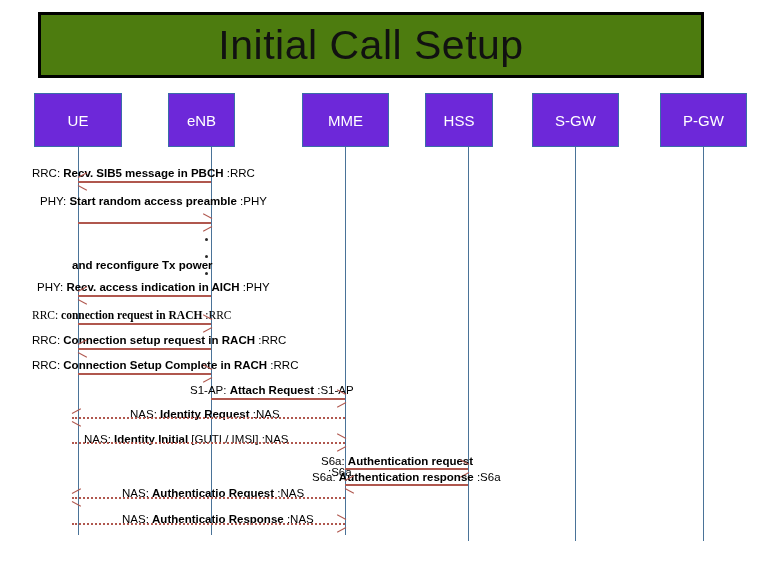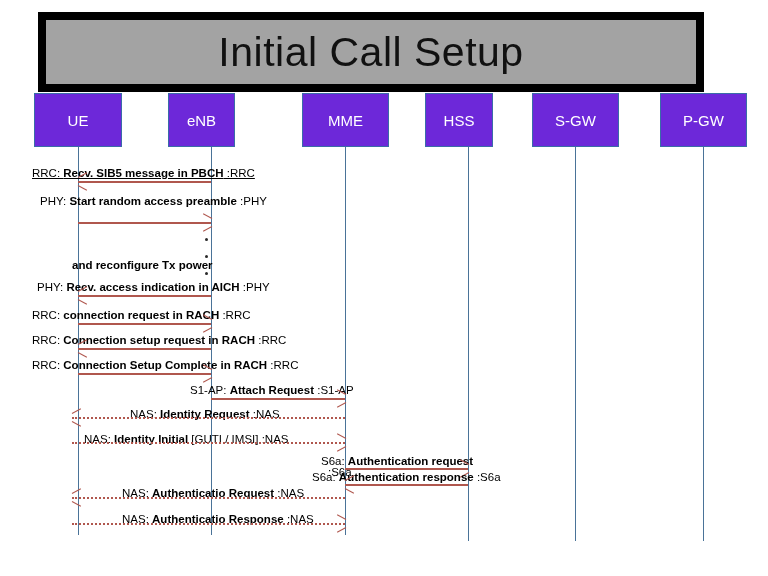--- a/index.html
+++ b/index.html
@@ -15,24 +15,24 @@
     font-family: "Liberation Sans", sans-serif;
     color: #000000;
   }
 
   
   #title-banner {
     position: absolute;
     left: 38px;
     top: 12px;
     width: 666px;
-    height: 80px;
+    height: 66px;
     box-sizing: border-box;
-    border: 8px solid #000000;
-    background: #a3a3a3;
+    border: 3px solid #000000;
+    background: #4d7c0f;
     display: flex;
     align-items: center;
     justify-content: center;
   }
   #title-text {
     font-size: 41px;
     font-weight: 400;
     letter-spacing: 0.5px;
     color: #111111;
     line-height: 1;
@@ -141,31 +141,31 @@
       <span class="actor-label">HSS</span>
     </div>
     <div class="lifeline" style="left: 575px; height: 394px;"></div>
     <div class="actor-box" style="left: 532px; width: 87px;">
       <span class="actor-label">S-GW</span>
     </div>
     <div class="lifeline" style="left: 703px; height: 394px;"></div>
     <div class="actor-box" style="left: 660px; width: 87px;">
       <span class="actor-label">P-GW</span>
     </div>
-    <div class="msg-label" style="left: 32px; top: 166px; position: absolute; text-decoration: underline;"><span class="plain">RRC:  </span><b>Recv. SIB5 message in  PBCH</b><span class="plain"> :RRC</span></div>
+    <div class="msg-label" style="left: 32px; top: 166px; position: absolute;"><span class="plain">RRC:  </span><b>Recv. SIB5 message in  PBCH</b><span class="plain"> :RRC</span></div>
     <div class="shaft" style="left: 78px; width: 133px; top: 181px;"></div>
     <div class="head left" style="top: 177px; left: 78px;"></div>
     <div class="msg-label" style="left: 40px; top: 194px; position: absolute;"><span class="plain">PHY: </span><b>Start random access preamble</b><span class="plain"> :PHY</span></div>
     <div class="msg-label" style="left: 72px; top: 222px; margin-top: 36px;"><b>and reconfigure Tx power</b></div>
     <div class="shaft" style="left: 78px; width: 133px; top: 222px;"></div>
     <div class="head right" style="top: 218px; left: 202px;"></div>
     <div class="msg-label" style="left: 37px; top: 280px; position: absolute;"><span class="plain">PHY: </span><b>Recv. access indication in AICH</b><span class="plain"> :PHY</span></div>
     <div class="shaft" style="left: 78px; width: 133px; top: 295px;"></div>
     <div class="head left" style="top: 291px; left: 78px;"></div>
-    <div class="msg-label" style="left: 32px; top: 308px; position: absolute;"><span class="plain">RRC:  </span><b>connection request in RACH</b><span class="plain"> :RRC</span></div>
+    <div class="msg-label" style="left: 32px; top: 308px; position: absolute; font-family: Liberation Serif, serif;"><span class="plain">RRC:  </span><b>connection request in RACH</b><span class="plain"> :RRC</span></div>
     <div class="shaft" style="left: 78px; width: 133px; top: 323px;"></div>
     <div class="head right" style="top: 319px; left: 202px;"></div>
     <div class="msg-label" style="left: 32px; top: 333px; position: absolute;"><span class="plain">RRC:  </span><b>Connection setup request in RACH</b><span class="plain"> :RRC</span></div>
     <div class="shaft" style="left: 78px; width: 133px; top: 348px;"></div>
     <div class="head left" style="top: 344px; left: 78px;"></div>
     <div class="msg-label" style="left: 32px; top: 358px; position: absolute;"><span class="plain">RRC:  </span><b>Connection Setup Complete in  RACH</b><span class="plain"> :RRC</span></div>
     <div class="shaft" style="left: 78px; width: 133px; top: 373px;"></div>
     <div class="head right" style="top: 369px; left: 202px;"></div>
     <div class="msg-label" style="left: 190px; top: 383px; position: absolute;"><span class="plain">S1-AP: </span><b>Attach Request</b><span class="plain"> :S1-AP</span></div>
     <div class="shaft" style="left: 211px; width: 134px; top: 398px;"></div>

